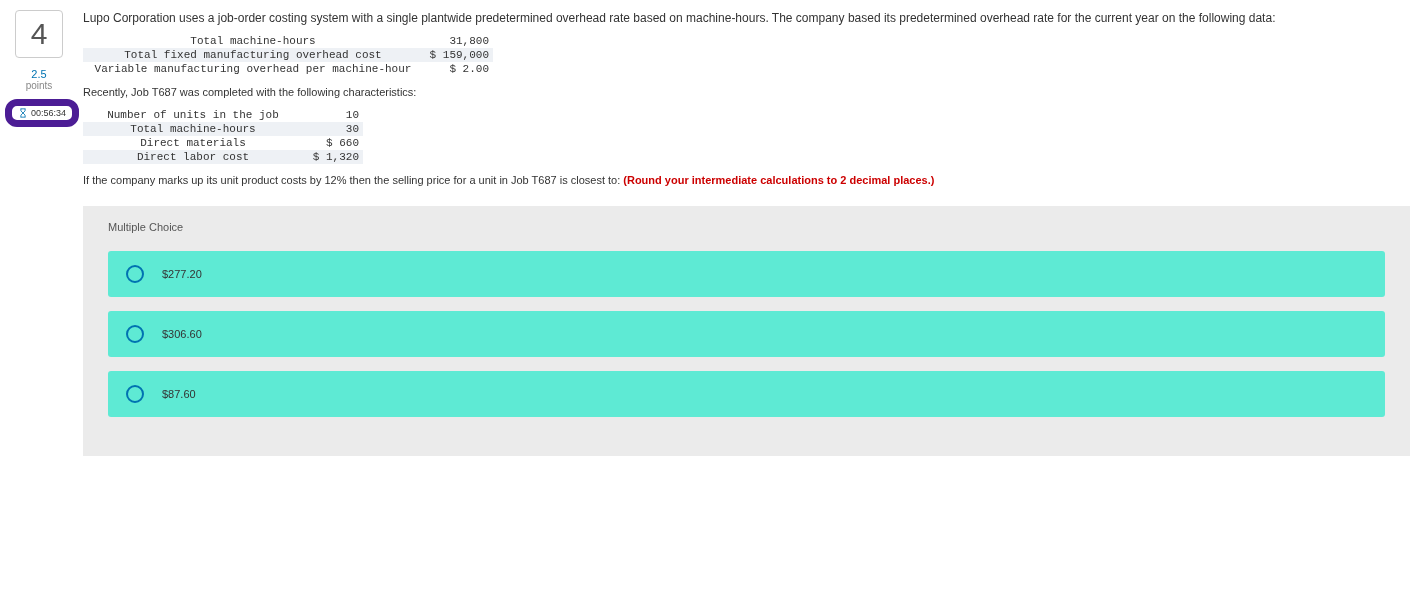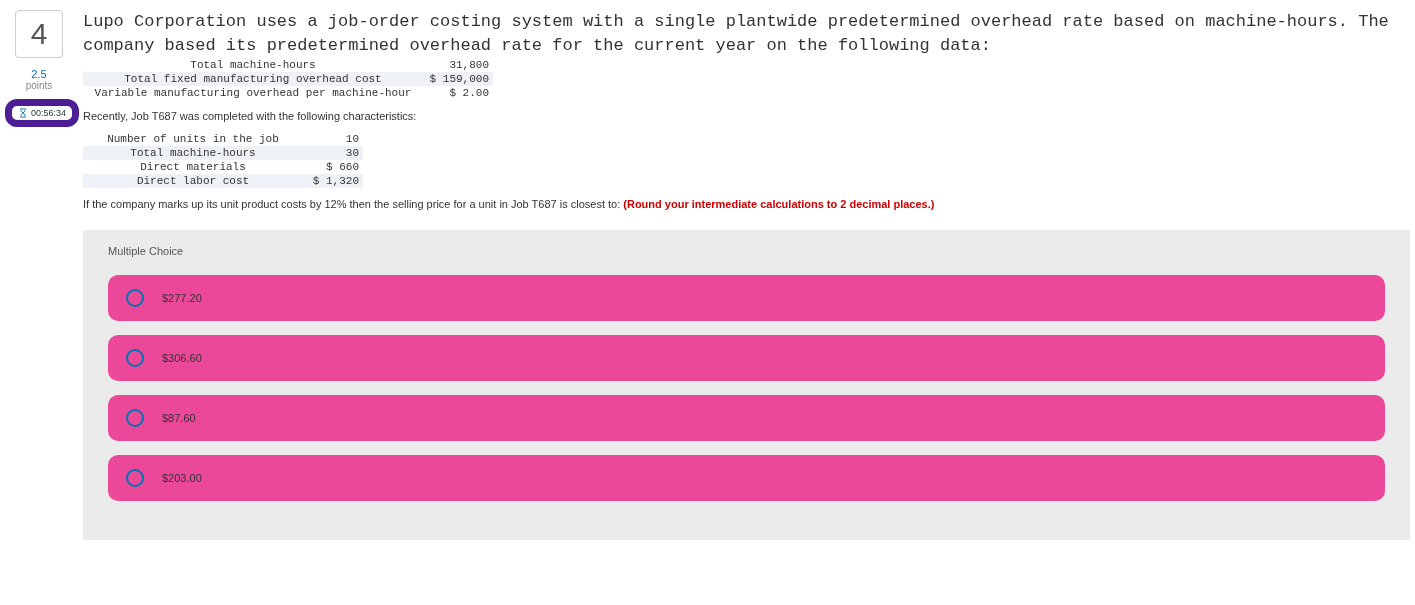--- a/index.html
+++ b/index.html
@@ -22,39 +22,39 @@
   }
   .points-val { color:#0073b1; font-size:11px; }
   .points-lbl { color:#888; font-size:10px; margin-bottom:8px; }
   .timer-box {
     border:7px solid #4c1d95; border-radius:12px;
     font-size:9px; padding:2px 6px; display:inline-flex;
     align-items:center; gap:3px; color:#333;
   }
   .timer-box svg { width:10px; height:10px; }
   .main { flex:1; padding-left:10px; }
-  .intro { font-size:17px; color:#333; margin-bottom:0; line-height:1.4;font-family:Liberation Mono, monospace; }
+  .intro { font-size:12px; color:#333; margin-bottom:7px; line-height:1.4; }
   table.data {
     font-family: "Courier New", monospace;
     font-size:11px; border-collapse:collapse;
     margin-bottom:10px;
   }
   table.data td { padding:1px 4px; white-space:pre;text-align:center; }
   table.data tr:nth-child(even) td { background:#eef1f5; }
   .t1 td:first-child { width:340px; }
   .t1 td:last-child { width:70px; text-align:right; }
   .t2 td:first-child { width:220px;margin-top:13px; }
   .t2 td:last-child { width:60px; text-align:right; }
   .mid-text { font-size:11px; margin:8px 0 10px; }
   .final-q { font-size:11px; margin:10px 0 20px; }
   .final-q .warn { color:#c00; font-weight:bold; }
   .answers-block { background:#ebebeb; padding:15px 25px 25px; }
   .mc-label { font-size:11px; color:#555; margin-bottom:18px; }
   .option-row {
-    background:#ec4899; border-radius:10px;
+    background:#5eead4; border-radius:3px;
     padding:14px 18px; margin-bottom:14px;
     display:flex; align-items:center; gap:18px;
     cursor:pointer;
   }
   .radio-circle {
     width:18px; height:18px; border:2px solid #0073b1;
     border-radius:50%; flex-shrink:0;
   }
   .option-text { font-size:11px; color:#333; }
 </style>
@@ -132,19 +132,15 @@
         <span class="option-text">$277.20</span>
       </div>
       <div class="option-row">
         <span class="radio-circle"></span>
         <span class="option-text">$306.60</span>
       </div>
       <div class="option-row">
         <span class="radio-circle"></span>
         <span class="option-text">$87.60</span>
       </div>
-      <div class="option-row">
-        <span class="radio-circle"></span>
-        <span class="option-text">$203.00</span>
-      </div>
     </div>
   </div>
 </div>
 
 </body></html>

